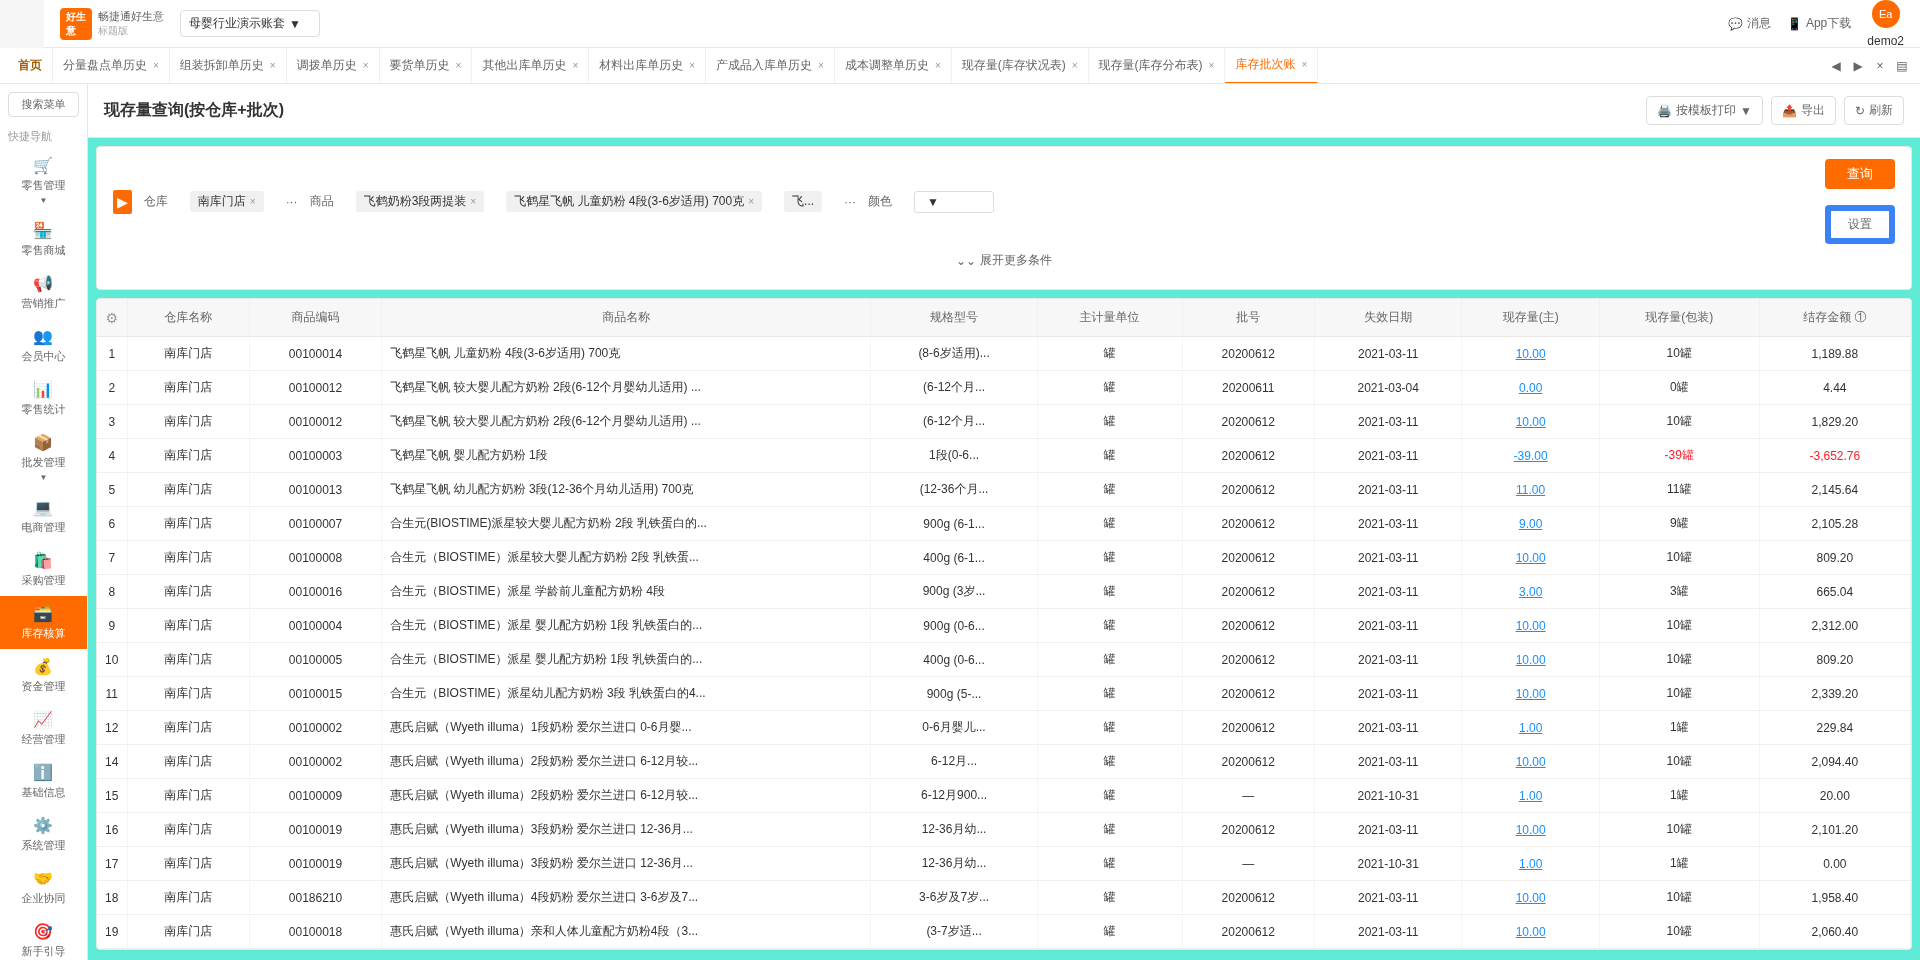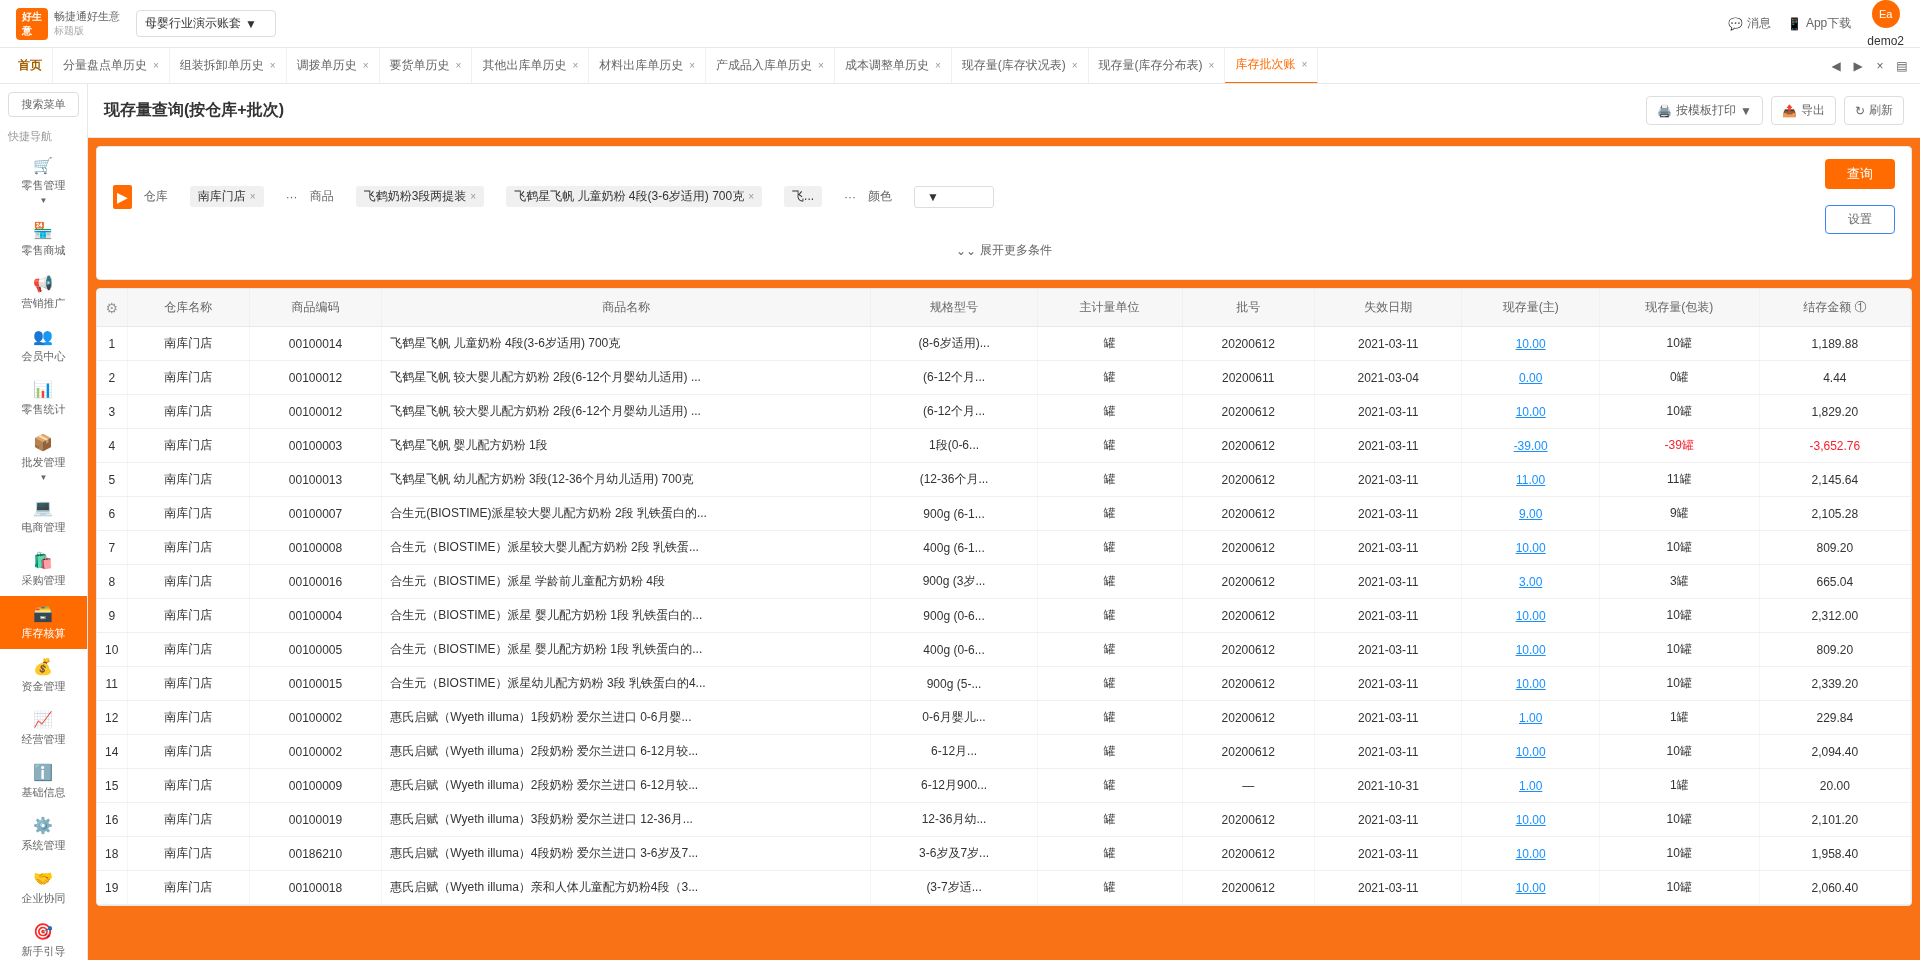--- a/index.html
+++ b/index.html
@@ -1,21 +1,21 @@
 <!DOCTYPE html>
 <html><head>
   <meta charset="utf-8">
   <style>
     * { box-sizing: border-box; margin: 0; padding: 0; }
     body { font-family: 'Microsoft YaHei', Arial, sans-serif; font-size: 12px; background: #f5f5f5; color: #333; }
 
     
     .top-header {
       display: flex; align-items: center; background: #fff; height: 48px;
-      padding: 0 16px; border-bottom: 1px solid #e8e8e8; gap: 16px;
+      padding: 0 16px; border-bottom: 1px solid #e8e8e8; gap: 16px; margin-left: 44px;
     }
     .logo-area { display: flex; align-items: center; gap: 6px; min-width: 80px; }
     .logo-icon { width: 32px; height: 32px; background: #ff6b00; border-radius: 4px; display: flex; align-items: center; justify-content: center; color: #fff; font-size: 10px; font-weight: bold; }
     .logo-text { font-size: 11px; color: #666; }
     .industry-select { display: flex; align-items: center; gap: 4px; border: 1px solid #ddd; padding: 4px 8px; border-radius: 4px; cursor: pointer; font-size: 12px; color: #333; min-width: 140px; }
     .header-right { margin-left: auto; display: flex; align-items: center; gap: 16px; }
     .header-btn { display: flex; align-items: center; gap: 4px; font-size: 12px; color: #666; cursor: pointer; }
     .avatar { width: 28px; height: 28px; background: #ff6b00; border-radius: 50%; display: flex; align-items: center; justify-content: center; color: #fff; font-size: 11px; }
 
     
@@ -44,21 +44,21 @@
     .sidebar-nav-label { font-size: 11px; color: #999; padding: 4px 8px; }
     .sidebar-item {
       display: flex; flex-direction: column; align-items: center; padding: 8px 4px;
       cursor: pointer; font-size: 11px; color: #666; gap: 3px;
     }
     .sidebar-item.active { background: #ff6b00; color: #fff; }
     .sidebar-item .icon { font-size: 16px; }
     .sidebar-item .arrow { font-size: 8px; }
 
     
-    .content-area { flex: 1; overflow: auto; padding: 0; background: #f97316; }
+    .content-area { flex: 1; overflow: auto; padding: 0; background: #5eead4; }
 
     
     .page-header {
       background: #fff; padding: 12px 16px; display: flex; align-items: center; justify-content: space-between;
       border-bottom: 1px solid #e8e8e8;
     }
     .page-title { font-size: 16px; font-weight: bold; color: #333; }
     .page-actions { display: flex; align-items: center; gap: 8px; }
     .action-btn {
       display: flex; align-items: center; gap: 4px; padding: 5px 10px;
@@ -99,21 +99,21 @@
     ::-webkit-scrollbar { width: 6px; height: 6px; }
     ::-webkit-scrollbar-track { background: #f1f1f1; }
     ::-webkit-scrollbar-thumb { background: #ccc; border-radius: 3px; }
 
     .orange-expand-btn {
       background: #ff6b00; color: #fff; border: none; padding: 0 4px;
       cursor: pointer; font-size: 14px; border-radius: 2px; height: 24px;
     }
 
     .query-btn { background: #ff6b00; color: #fff; border: none; padding: 6px 16px; border-radius: 4px; cursor: pointer; font-size: 13px; width: 100%; margin-bottom: 4px; }
-    .settings-btn { background: #fff; color: #666; border: 1px solid #3b82f6; padding: 5px 16px; border-radius: 4px; cursor: pointer; font-size: 12px; width: 100%; }
+    .settings-btn { background: #fff; color: #666; border: 6px solid #3b82f6; padding: 5px 16px; border-radius: 4px; cursor: pointer; font-size: 12px; width: 100%; }
 
     .filter-right-btns { display: flex; flex-direction: column; gap: 12px; min-width: 70px; }
   </style>
 </head>
 <body>
 
 <div class="top-header">
   <div class="logo-area">
     <div class="logo-icon">好生<br>意</div>
     <div class="logo-text">
@@ -513,20 +513,33 @@
     <td class="td-left" style="max-width:260px;overflow:hidden;text-overflow:ellipsis;white-space:nowrap;">惠氏启赋（Wyeth illuma）3段奶粉 爱尔兰进口 12-36月...</td>
     <td>12-36月幼...</td>
     <td>罐</td>
     <td>20200612</td>
     <td>2021-03-11</td>
     <td class=" td-link">10.00</td>
     <td class="">10罐</td>
     <td class="">2,101.20</td>
   </tr>
             <tr>
+    <td>17</td>
+    <td>南库门店</td>
+    <td>00100019</td>
+    <td class="td-left" style="max-width:260px;overflow:hidden;text-overflow:ellipsis;white-space:nowrap;">惠氏启赋（Wyeth illuma）3段奶粉 爱尔兰进口 12-36月...</td>
+    <td>12-36月幼...</td>
+    <td>罐</td>
+    <td>—</td>
+    <td>2021-10-31</td>
+    <td class=" td-link">1.00</td>
+    <td class="">1罐</td>
+    <td class="">0.00</td>
+  </tr>
+            <tr>
     <td>18</td>
     <td>南库门店</td>
     <td>00186210</td>
     <td class="td-left" style="max-width:260px;overflow:hidden;text-overflow:ellipsis;white-space:nowrap;">惠氏启赋（Wyeth illuma）4段奶粉 爱尔兰进口 3-6岁及7...</td>
     <td>3-6岁及7岁...</td>
     <td>罐</td>
     <td>20200612</td>
     <td>2021-03-11</td>
     <td class=" td-link">10.00</td>
     <td class="">10罐</td>

